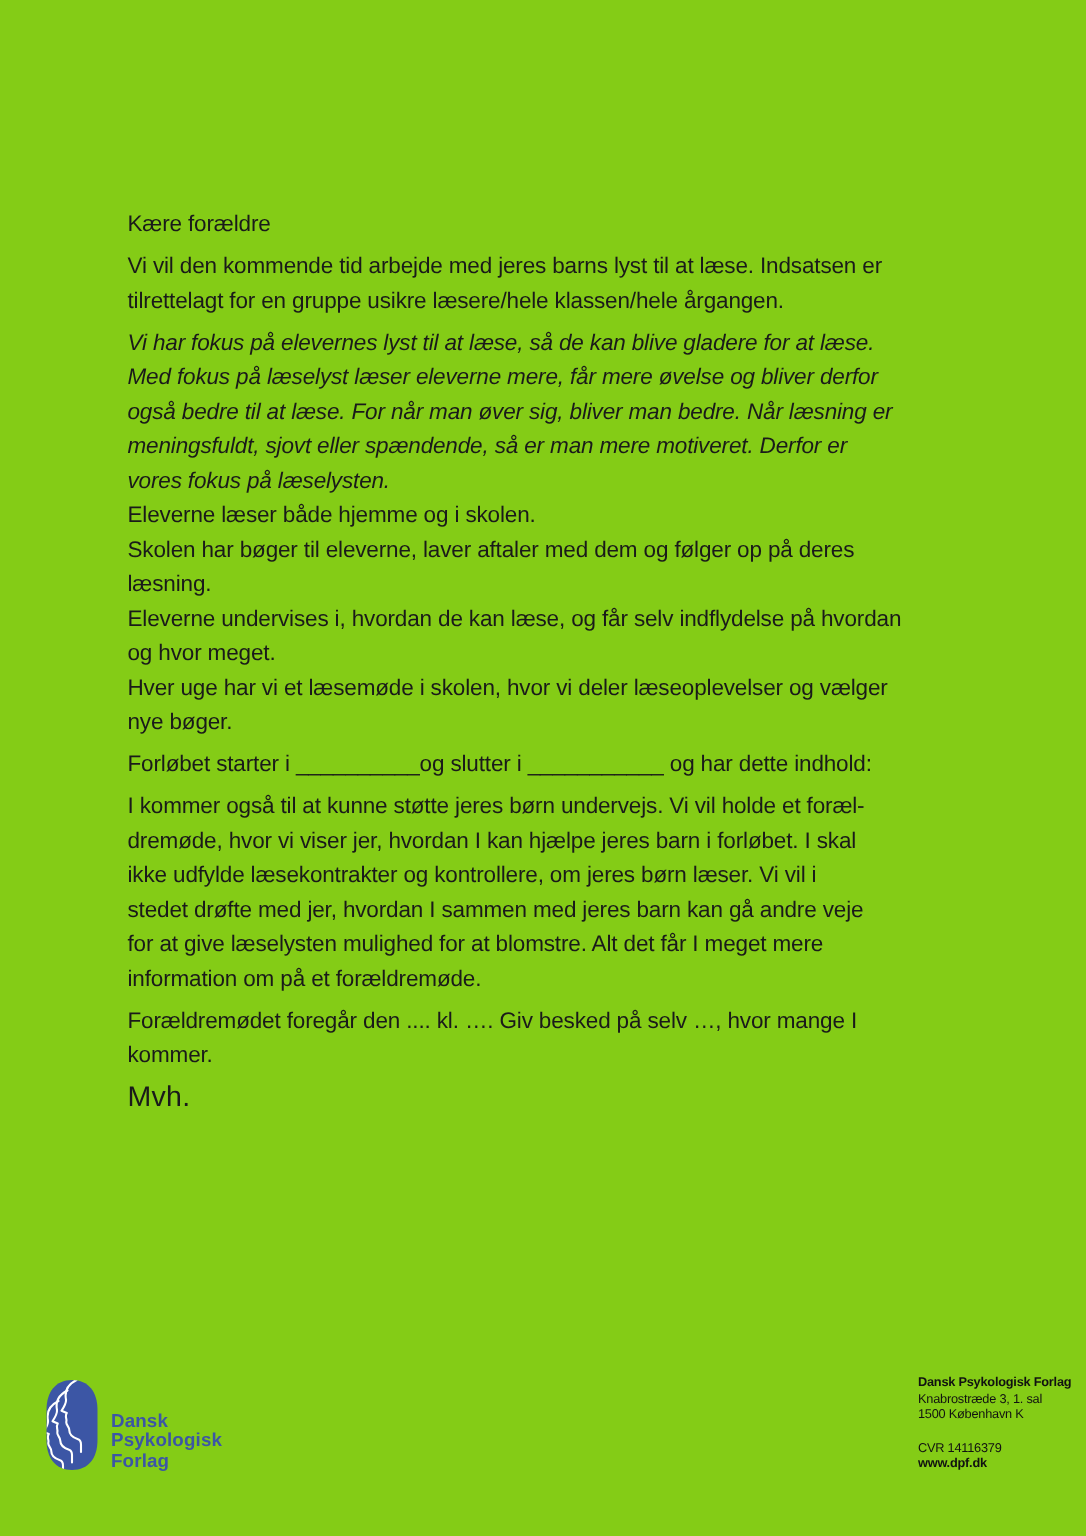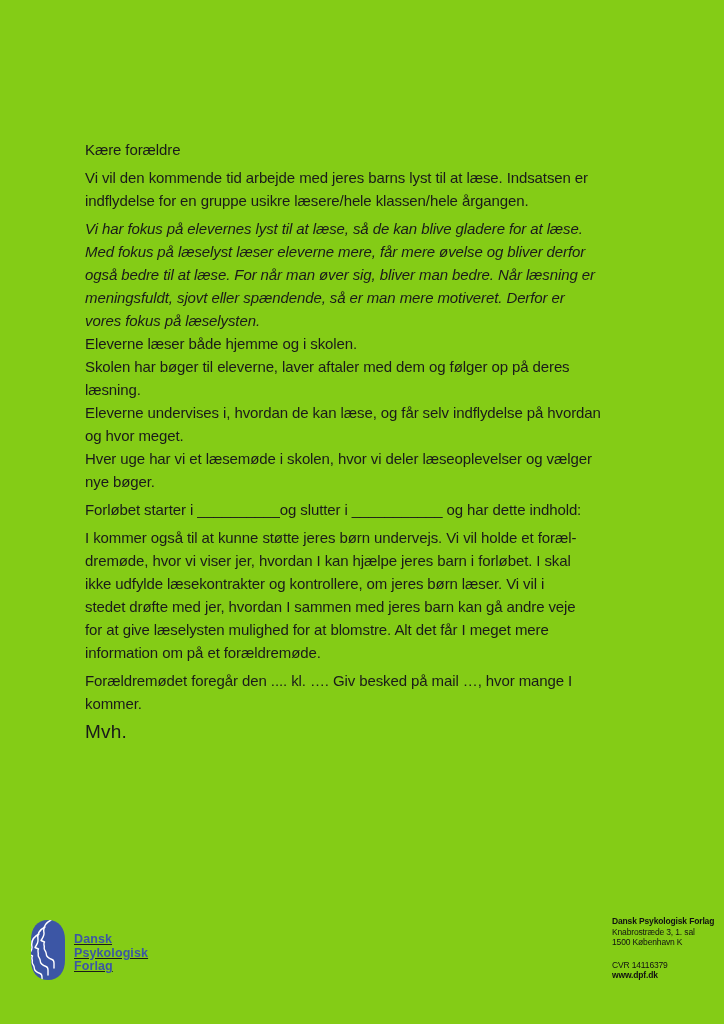--- a/index.html
+++ b/index.html
@@ -27,22 +27,21 @@
     font-size:19px;
     line-height:23px;
     letter-spacing:0.2px;
     white-space:pre;
     margin:0;
   }
   .brand{
     position:absolute;
     left:30px;top:919px;
     display:flex;
-    align-items:center;
-    text-decoration:underline;
+    align-items:flex-end;
   }
   .brand-icon{display:block;}
   .brand-text{
     margin:7px 0 0 8px;
     color:#3c56a5;
     font-weight:bold;
     font-size:12.5px;
     line-height:13.5px;
     white-space:pre;
     letter-spacing:0.1px;
@@ -59,41 +58,41 @@
   .addr-gap{height:12px;}
 </style>
 </head>
 <body>
 
 <div class="page">
 
   <div class="content">
     <p class="para">Kære forældre</p>
     <p class="para">Vi vil den kommende tid arbejde med jeres barns lyst til at læse. Indsatsen er
-indflydelse for en gruppe usikre læsere/hele klassen/hele årgangen.</p>
+tilrettelagt for en gruppe usikre læsere/hele klassen/hele årgangen.</p>
     <p class="para no-gap">Vi har fokus på elevernes lyst til at læse, så de kan blive gladere for at læse.
 Med fokus på læselyst læser eleverne mere, får mere øvelse og bliver derfor
 også bedre til at læse. For når man øver sig, bliver man bedre. Når læsning er
 meningsfuldt, sjovt eller spændende, så er man mere motiveret. Derfor er
 vores fokus på læselysten.</p>
     <p class="para">Eleverne læser både hjemme og i skolen.
 Skolen har bøger til eleverne, laver aftaler med dem og følger op på deres
 læsning.
 Eleverne undervises i, hvordan de kan læse, og får selv indflydelse på hvordan
 og hvor meget.
 Hver uge har vi et læsemøde i skolen, hvor vi deler læseoplevelser og vælger
 nye bøger.</p>
     <p class="para">Forløbet starter i __________og slutter i ___________ og har dette indhold:</p>
     <p class="para">I kommer også til at kunne støtte jeres børn undervejs. Vi vil holde et foræl-
 dremøde, hvor vi viser jer, hvordan I kan hjælpe jeres barn i forløbet. I skal
 ikke udfylde læsekontrakter og kontrollere, om jeres børn læser. Vi vil i
 stedet drøfte med jer, hvordan I sammen med jeres barn kan gå andre veje
 for at give læselysten mulighed for at blomstre. Alt det får I meget mere
 information om på et forældremøde.</p>
-    <p class="para">Forældremødet foregår den .... kl. …. Giv besked på mail …, hvor mange I
+    <p class="para">Forældremødet foregår den .... kl. …. Giv besked på selv …, hvor mange I
 kommer.</p>
     <p class="signoff">Mvh.</p>
   </div>
 
   <div class="brand">
     <svg class="brand-icon" width="36" height="62" viewBox="0 0 36 62" xmlns="http://www.w3.org/2000/svg">
       <defs>
         <clipPath id="blobClip">
           <path d="M18,1 C29,1 35,9 35,21 L35,41 C35,53 29,61 18,61 C7,61 1,53 1,41 L1,21 C1,9 7,1 18,1 Z"></path>
         </clipPath>

